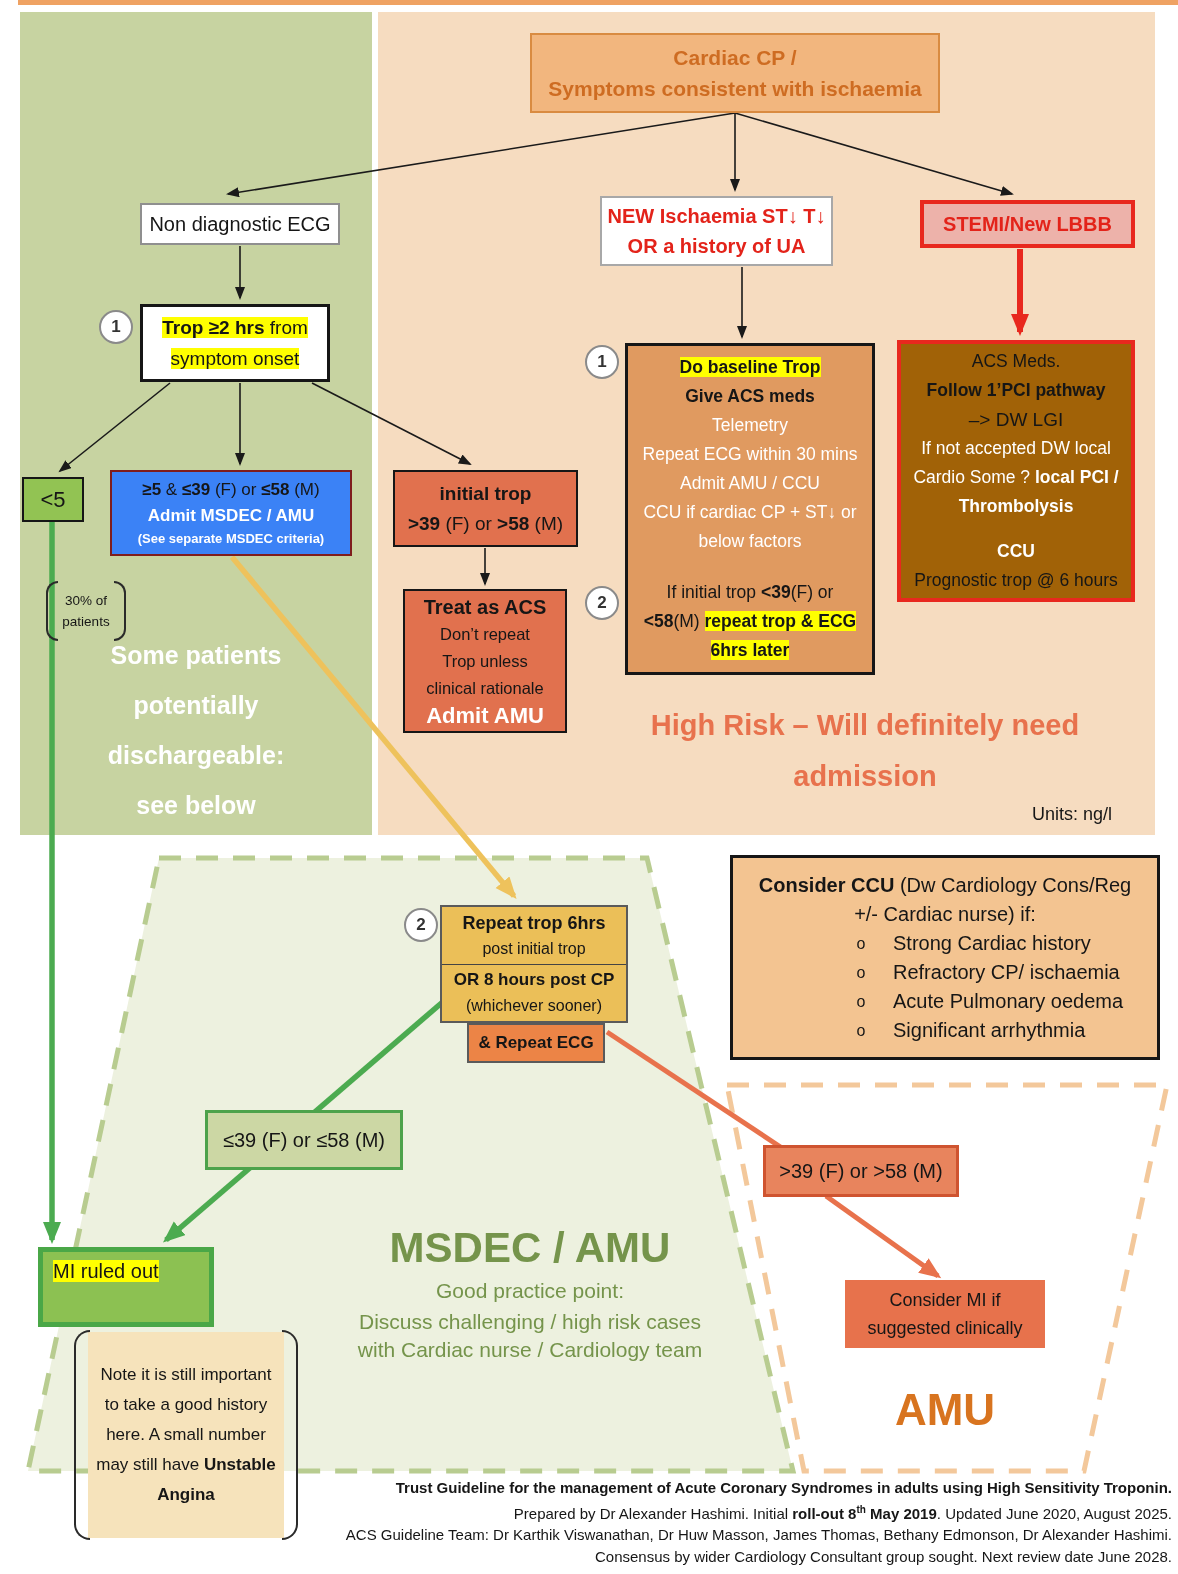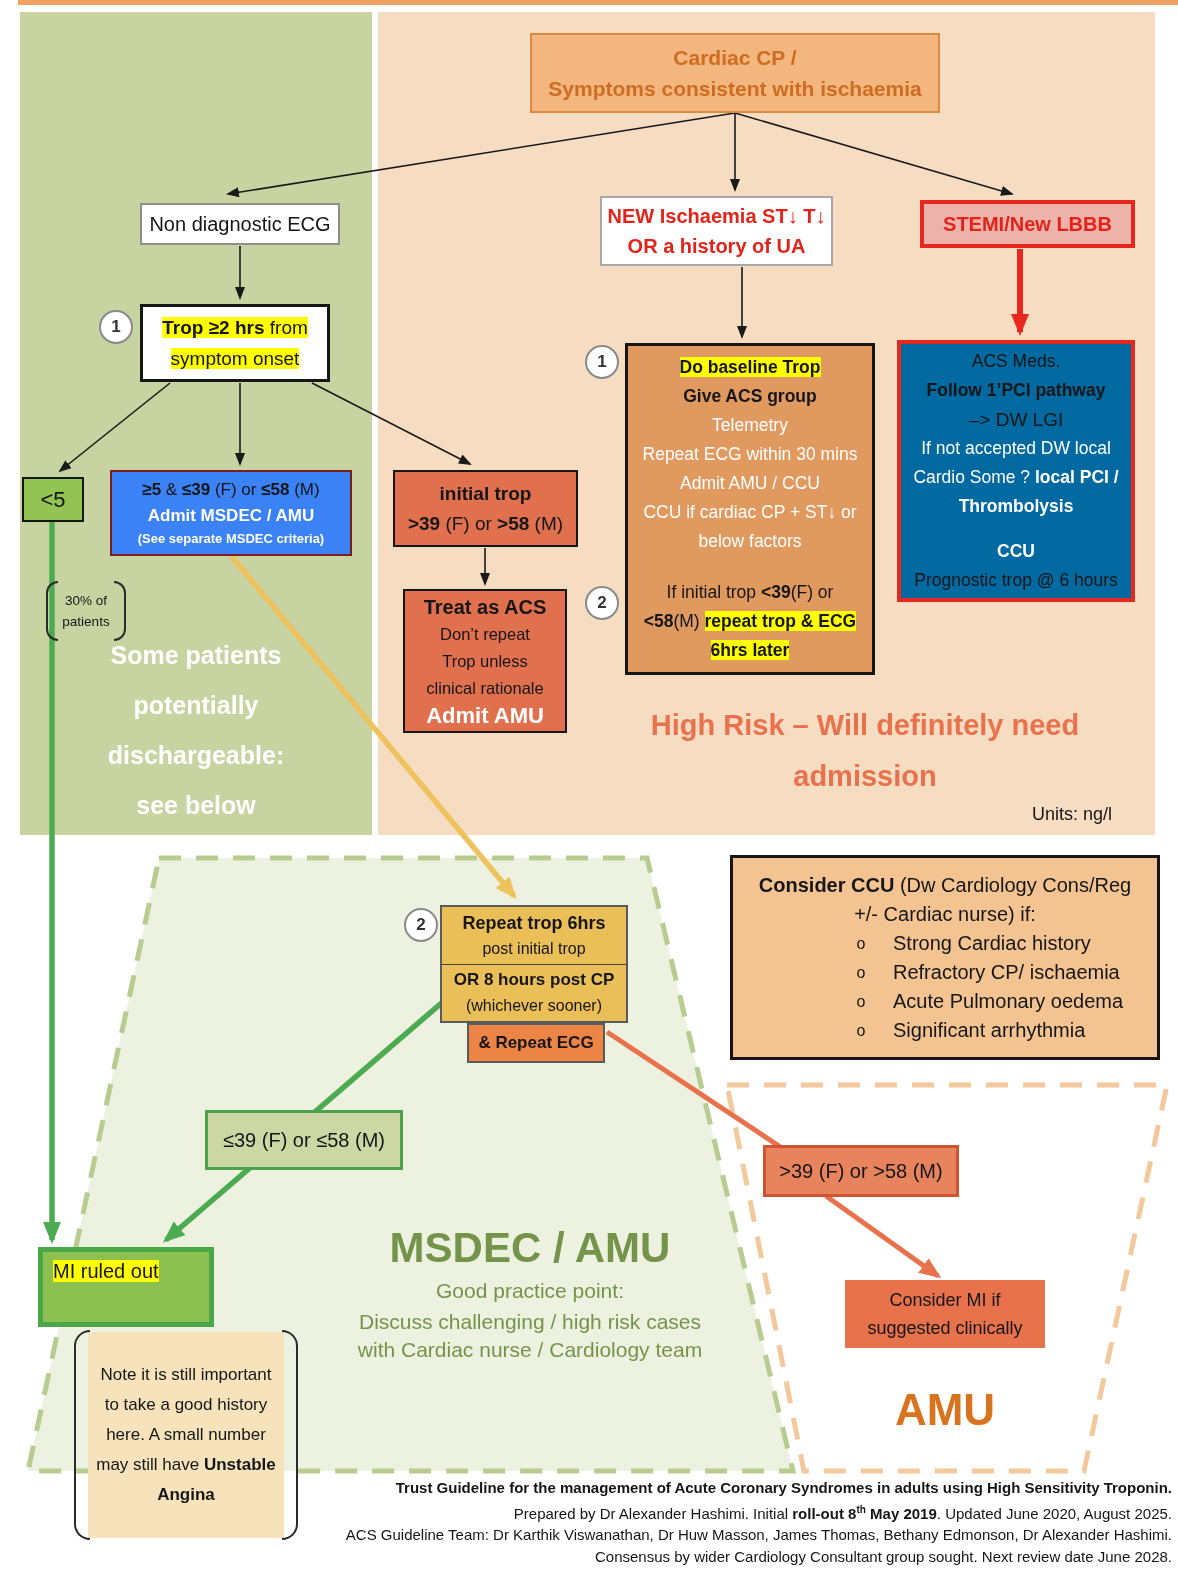--- a/index.html
+++ b/index.html
@@ -116,32 +116,32 @@
   </div>
 
   <div class="circle" style="left:585px;top:345px;">
       <span>1</span>
     </div>
   <div class="circle" style="left:585px;top:586px;">
       <span>2</span>
     </div>
   <div class="box" style="left:625px;top:343px;width:250px;height:332px;background:#e09a60;border:3px solid #161616;font-size:17.5px;line-height:29px;">
     <div class="line"><span class="hl b">Do baseline Trop</span></div>
-    <div class="line b">Give ACS group</div>
+    <div class="line b">Give ACS meds</div>
     <div class="line w">Telemetry</div>
     <div class="line w">Repeat ECG within 30 mins</div>
     <div class="line w">Admit AMU / CCU</div>
     <div class="line w">CCU if cardiac CP + ST↓ or</div>
     <div class="line w" style="margin-bottom:22px;">below factors</div>
     <div class="line"><span>If initial trop </span><span class="b">&lt;39</span><span>(F) or</span></div>
     <div class="line"><span class="b">&lt;58</span><span>(M) </span><span class="hl b">repeat trop &amp; ECG</span></div>
     <div class="line"><span class="hl b">6hrs later</span></div>
   </div>
 
-  <div class="box" style="left:897px;top:340px;width:238px;height:262px;background:#0369a1;border:4px solid #e8281e;font-size:17.5px;line-height:29px;">
+  <div class="box" style="left:897px;top:340px;width:238px;height:262px;background:#a16207;border:4px solid #e8281e;font-size:17.5px;line-height:29px;">
     <div class="line">ACS Meds.</div>
     <div class="line b">Follow 1’PCI pathway</div>
     <div class="line" style="font-size:19px;">–&gt; DW LGI</div>
     <div class="line w">If not accepted DW local</div>
     <div class="line w"><span>Cardio Some ? </span><span class="b">local PCI /</span></div>
     <div class="line b w" style="margin-bottom:16px;">Thrombolysis</div>
     <div class="line b w">CCU</div>
     <div class="line">Prognostic trop @ 6 hours</div>
   </div>
 

